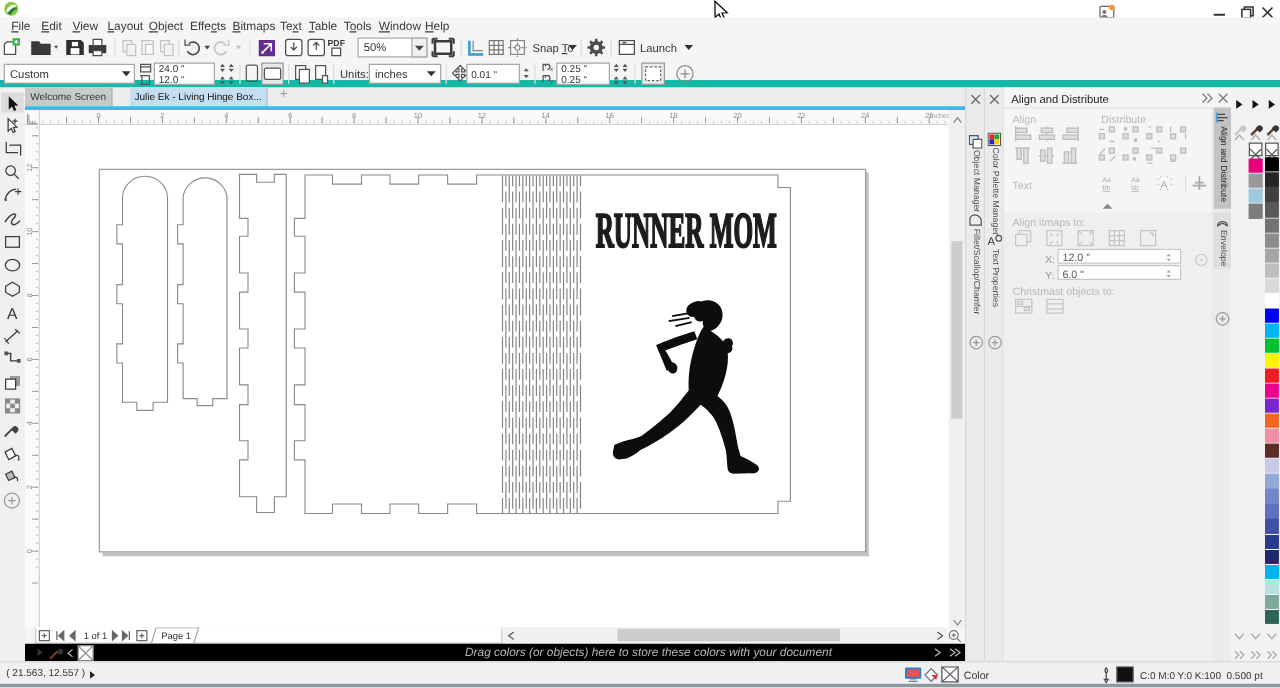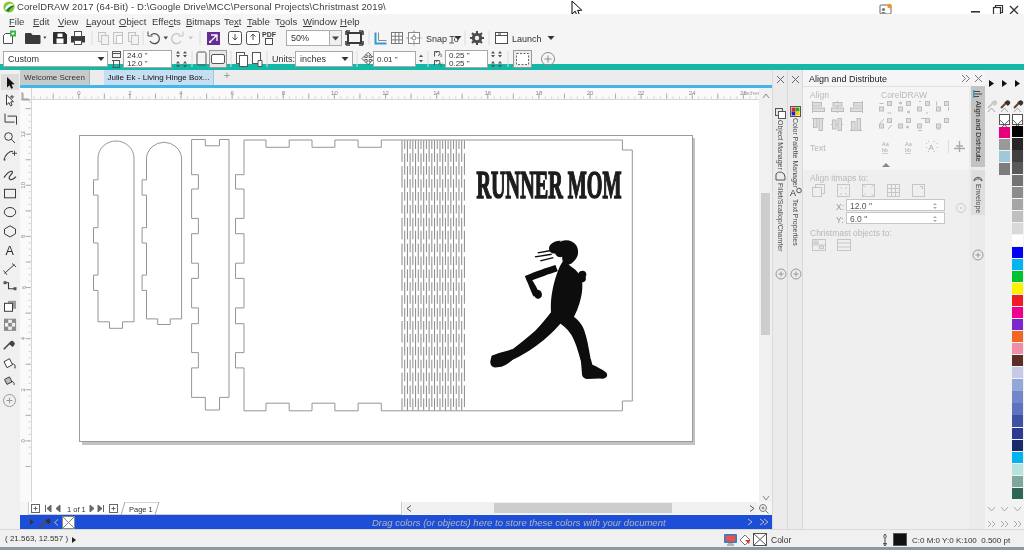--- a/index.html
+++ b/index.html
@@ -23,21 +23,21 @@
 #blueline { left:20px; top:85px; width:752px; height:2.5px; background:#41b6e8; }
 
 #hruler { left:20px; top:87.5px; width:739px; height:12.5px; background:#fafafa; border-bottom:1px solid #d5d5d5; }
 #vruler { left:20px; top:100px; width:12px; height:402px; background:#fafafa; border-right:1px solid #d5d5d5; }
 
 #canvas { left:32px; top:100px; width:727px; height:402px; background:#ffffff; overflow:hidden; }
 #vscroll { left:759px; top:91px; width:13px; height:411px; background:#f0f0f0; }
 #vthumb { left:761px; top:193px; width:9px; height:142px; background:#cdcdcd; }
 
 #navrow { left:20px; top:502px; width:752px; height:13px; background:#f5f5f5; }
-#docpalrow { left:20px; top:515px; width:752px; height:14px; background:#1d4ed8; }
+#docpalrow { left:20px; top:515px; width:752px; height:14px; background:#000000; }
 #toolboxbottom { left:0; top:502px; width:20px; height:27px; background:#f0f0f0; }
 #statusbar { left:0; top:529px; width:1024px; height:18px; background:#f0f0f0; border-top:1px solid #d8d8d8; }
 #bottomedge { left:0; top:547px; width:1024px; height:3px; background:#8e999e; }
 
 #toolbox { left:0; top:70px; width:20px; height:432px; background:#f0f0f0; }
 
 #dockstrip1 { left:772px; top:70px; width:15px; height:459px; background:#ebebeb; border-left:1px solid #d9d9d9; }
 #dockstrip2 { left:787px; top:70px; width:15px; height:459px; background:#ebebeb; border-left:1px solid #d9d9d9; }
 #docker { left:802px; top:70px; width:182px; height:459px; background:#f2f2f2; border-left:1px solid #d9d9d9; }
 #dockstrip3 { left:969px; top:86px; width:16px; height:443px; background:#ebebeb; }
@@ -48,21 +48,20 @@
 </style>
 </head>
 <body>
 <div id="app">
   <div id="titlebar" class="abs">
     <svg class="abs" style="left:3px;top:1px" width="12" height="12" viewBox="0 0 12 12">
       <circle cx="6" cy="6" r="5.6" fill="#8dc63f"></circle>
       <path d="M2 8 C4 3 8 2 10.5 3.5 C8 4.5 5 6.5 4.5 9.5 Z" fill="#ffffff"></path>
       <path d="M3 9.7 C5.5 5.5 9 4.3 11 5.5 C9 6.3 6.5 8 5.8 10.8 Z" fill="#1a7a3c"></path>
     </svg>
-    <span id="title-text" class="abs">CorelDRAW 2017 (64-Bit) - D:\Google Drive\MCC\Personal Projects\Christmast 2019\</span>
 
     <svg class="abs" style="left:876px;top:3px" width="148" height="16" viewBox="0 0 148 16">
       <rect x="4" y="2" width="11" height="9" rx="1" fill="none" stroke="#666" stroke-width="1"></rect>
       <circle cx="7.5" cy="6.5" r="1.6" fill="#777"></circle>
       <path d="M5 10.5 C5.5 8.5 9.5 8.5 10 10.5 Z" fill="#777"></path>
       <circle cx="13.5" cy="3" r="2.2" fill="#f7941d"></circle>
       <rect x="95" y="8" width="9" height="1.6" fill="#333"></rect>
       <rect x="117.5" y="4.5" width="7" height="7" fill="none" stroke="#333" stroke-width="1.2"></rect>
       <path d="M119.5 4.5 v-2 h7 v7 h-2" fill="none" stroke="#333" stroke-width="1.2"></path>
       <path d="M134 3 l8 8 M142 3 l-8 8" stroke="#333" stroke-width="1.3"></path>
@@ -565,21 +564,21 @@
   <div id="docker" class="abs">
     <div class="abs" style="left:0;top:0;width:182px;height:17px;background:#f5f5f5;border-bottom:1px solid #e0e0e0">
       <span class="abs" style="left:6px;top:4px;font-size:9px;color:#222">Align and Distribute</span>
       <svg class="abs" style="left:158px;top:4px" width="24px" height="9" viewBox="0 0 24 9">
           <path d="M1 1 l3.5 3.5 L1 8 M5 1 l3.5 3.5 L5 8" stroke="#777" fill="none"></path>
           <path d="M14 1 l7 7 M21 1 l-7 7" stroke="#777" fill="none"></path>
         </svg>
     </div>
     <div class="abs" style="left:0;top:17px;width:167px;height:442px;background:#f5f5f5"></div>
     <span class="glabel" style="left:7px;top:20px">Align</span>
-    <span class="glabel" style="left:78px;top:20px">CorelDRAW</span>
+    <span class="glabel" style="left:78px;top:20px">Distribute</span>
     <svg class="abs" style="left:0;top:0" width="167" height="100" viewBox="0 0 167 100">
       <g stroke="#bcbcbc" fill="#dedede" stroke-width="1">
 
         <g transform="translate(9,31)">
             <path d="M0.5 0 V12"></path>
             <rect x="0.5" y="1.5" width="9" height="3.5"></rect>
             <rect x="0.5" y="7" width="12" height="3.5"></rect>
           </g>
         <g transform="translate(28,31)">
             <path d="M6.5 0 V12"></path>

